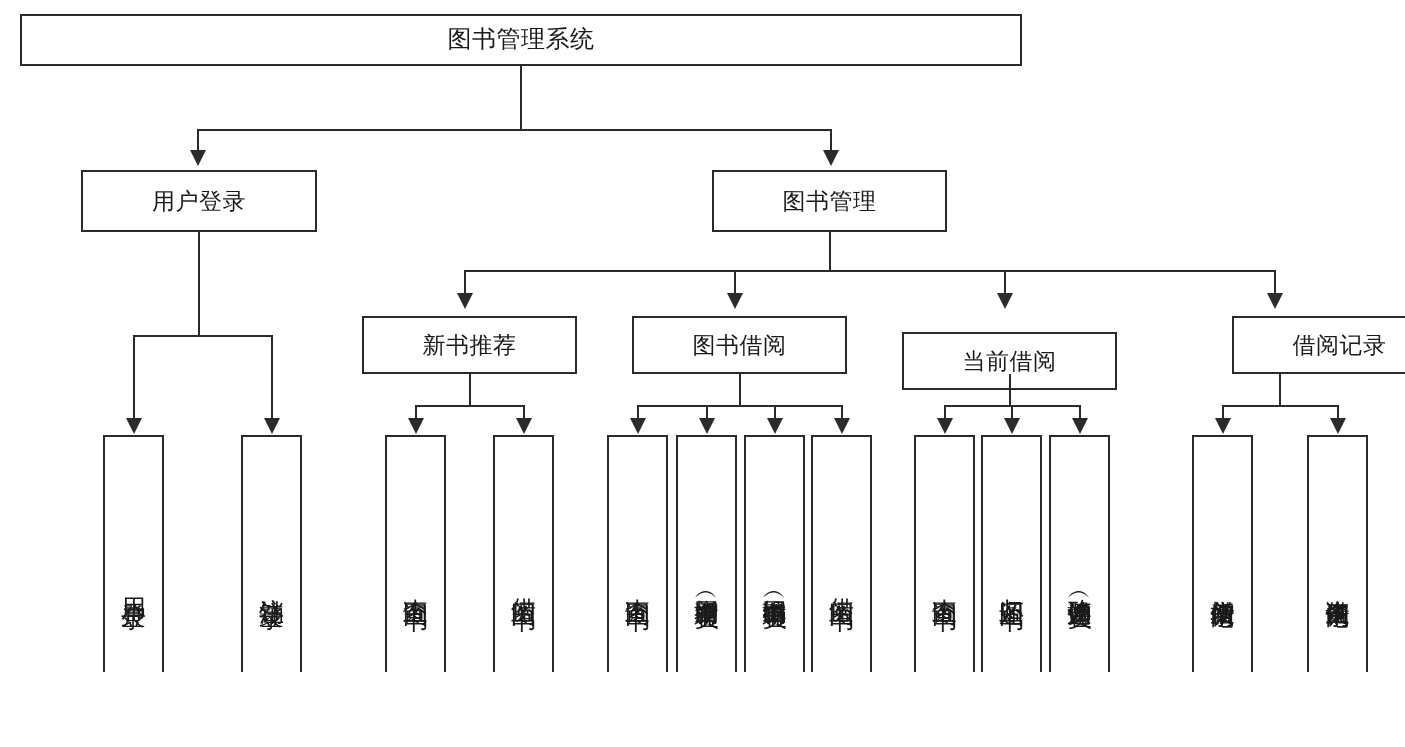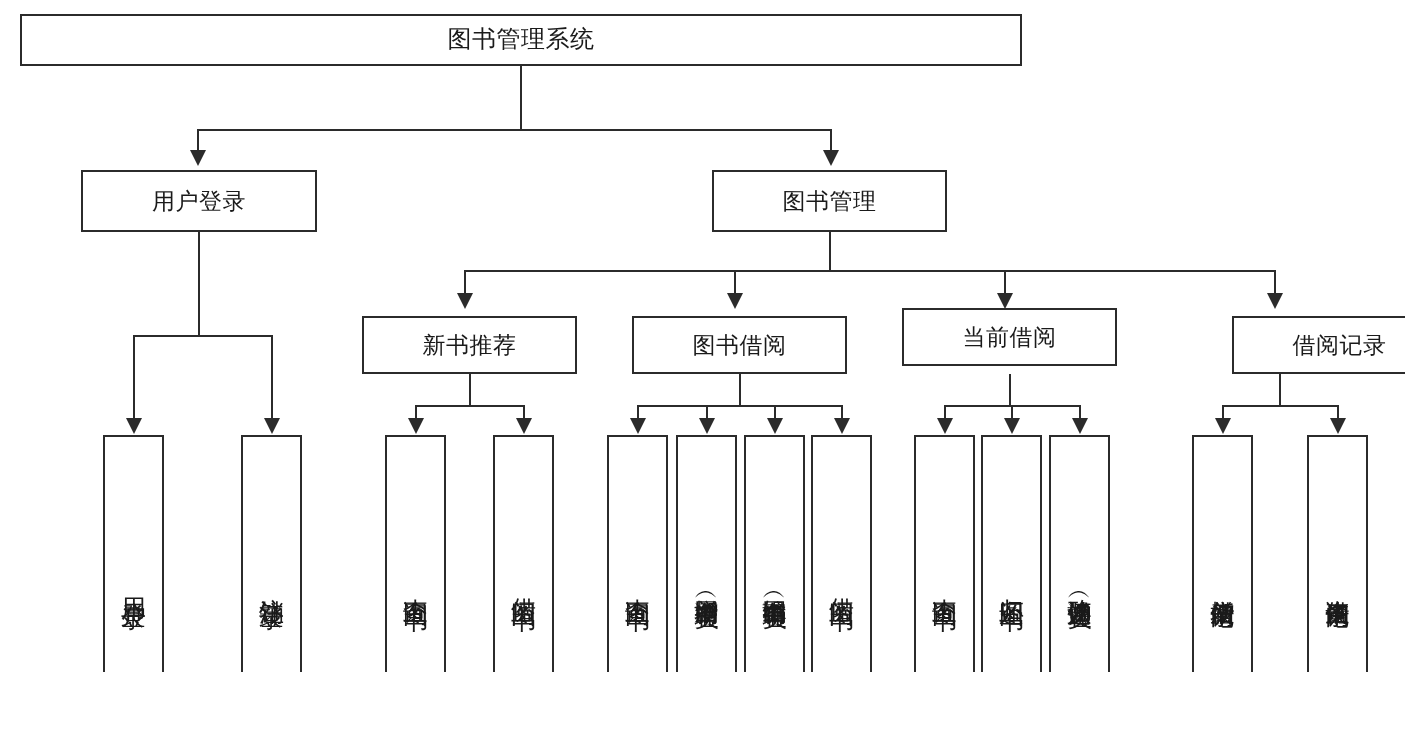--- a/index.html
+++ b/index.html
@@ -125,21 +125,21 @@
   <div class="arrow" style="left:727px; top:293px;"></div>
   <div class="arrow" style="left:997px; top:293px;"></div>
   <div class="arrow" style="left:1267px; top:293px;"></div>
 
   <div class="node horiz" style="left:632px; top:316px; width:215px; height:58px;">
     <span class="lbl">图书借阅</span>
   </div>
   <div class="node horiz" style="left:362px; top:316px; width:215px; height:58px;">
     <span class="lbl">新书推荐</span>
   </div>
-  <div class="node horiz" style="left:902px; top:308px; width:215px; height:58px;">
+  <div class="node horiz" style="left:902px; top:332px; width:215px; height:58px;">
     <span class="lbl">当前借阅</span>
   </div>
   <div class="node horiz" style="left:1232px; top:316px; width:215px; height:58px;">
     <span class="lbl">借阅记录</span>
   </div>
 
   <div class="ln v" style="left:469px; top:374px; height:32px;"></div>
   <div class="ln h" style="left:415px; top:405px; width:110px;"></div>
   <div class="ln v" style="left:415px; top:405px; height:14px;"></div>
   <div class="ln v" style="left:523px; top:405px; height:14px;"></div>

